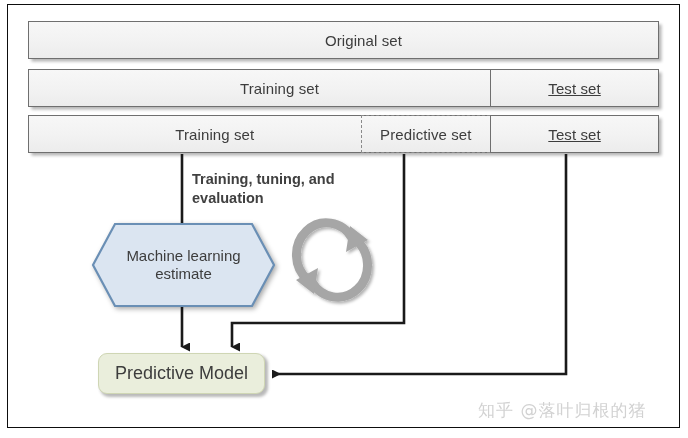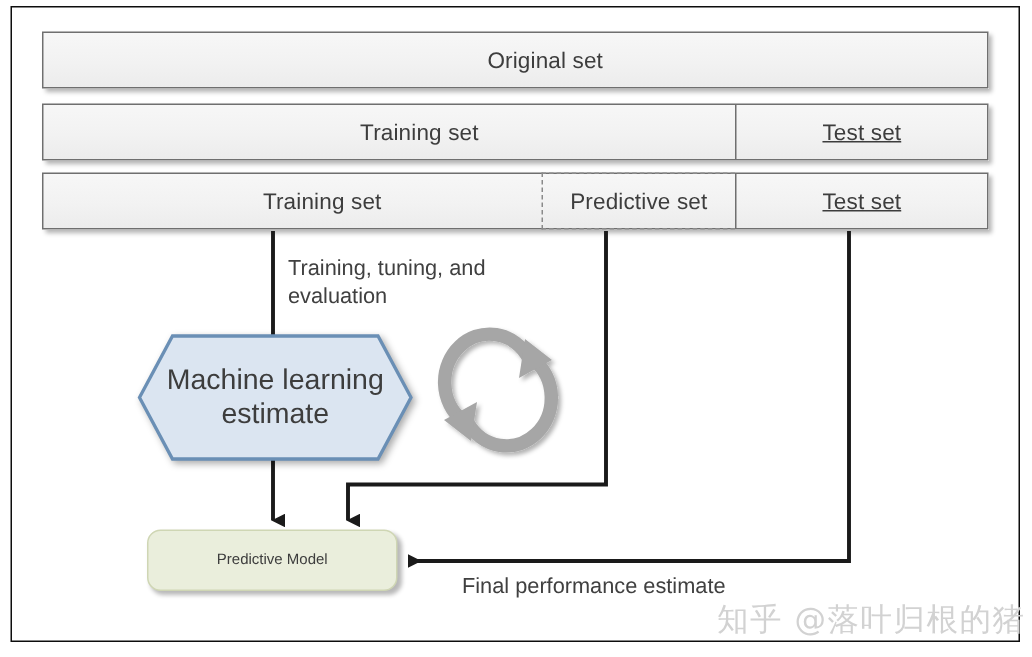--- a/index.html
+++ b/index.html
@@ -15,21 +15,21 @@
     position:absolute;left:7px;top:4px;width:673px;height:424px;
     border:1.6px solid #0d0d0d;box-sizing:border-box;background:transparent;
   }
 
   
   .bar{
     position:absolute;box-sizing:border-box;
     background:linear-gradient(to bottom,#f7f7f7 0%,#f2f2f2 55%,#ececec 100%);
     border:1.4px solid #6f6f6f;
     box-shadow:2.5px 2.5px 3px rgba(0,0,0,0.30);
-    display:flex;align-items:center;justify-content:flex-end;padding-left:40px;
+    display:flex;align-items:center;justify-content:flex-start;padding-left:40px;
   }
   .bar .seg{
     height:100%;display:flex;align-items:center;justify-content:center;
     font-size:15px;color:#3d3d3d;box-sizing:border-box;
     letter-spacing:.1px;
   }
   .seg.divL{border-left:1.4px solid #6f6f6f;text-decoration:underline;}
   .seg.dashed-box{
     border-top:1.5px dashed #8a8a8a;border-bottom:1.5px dashed #8a8a8a;
     border-left:1.5px dashed #8a8a8a;
@@ -42,49 +42,49 @@
 
   
   .hex-wrap{
     position:absolute;left:91px;top:222px;width:185px;height:86px;
     filter:drop-shadow(2.5px 2.5px 2.5px rgba(0,0,0,.33));
   }
   .hex-wrap svg{display:block;width:185px;height:86px;}
   .hex-label{
     position:absolute;left:0;top:0;width:185px;height:86px;
     display:flex;flex-direction:column;align-items:center;justify-content:center;
-    font-size:19px;color:#3d3d3d;line-height:1.22;text-align:center;
+    font-size:15px;color:#3d3d3d;line-height:1.22;text-align:center;
     pointer-events:none;
   }
 
   
   #predictive{
     position:absolute;left:98px;top:353px;width:167px;height:41px;
     background:#eaeedc;border:1.3px solid #cfd6b4;border-radius:9px;
     box-shadow:2.5px 2.5px 3px rgba(0,0,0,.28);
     display:flex;align-items:center;justify-content:center;
-    font-size:10px;color:#3d3d3d;box-sizing:border-box;
+    font-size:18px;color:#3d3d3d;box-sizing:border-box;
   }
 
   
-  .note{position:absolute;font-size:14.5px;color:#404040;line-height:1.28;white-space:pre-line;}
+  .note{position:absolute;font-size:14.5px;color:#404040;line-height:1.28;white-space:pre-line;font-weight:bold;}
   #note-train{left:192px;top:170px;width:175px;}
   #note-final{left:308px;top:382px;}
 
   
   #cycle{position:absolute;left:284px;top:212px;width:96px;height:96px;}
   #cycle svg{display:block;}
 
   
   #wires{position:absolute;left:0;top:0;width:688px;height:438px;pointer-events:none;}
 
   
   #watermark{
     position:absolute;left:478px;top:399px;
-    font-size:21px;color:#d2d2d2;letter-spacing:1px;
+    font-size:17px;color:#d2d2d2;letter-spacing:1px;
     font-family:"DejaVu Sans",sans-serif;white-space:nowrap;
   }
 </style>
 </head>
 <body>
 
 <div id="canvas">
 
   <div class="frame"></div>
 
@@ -145,17 +145,16 @@
       <path d="M30,82 L12,68 L34,56 Z" fill="#a6a6a6"></path>
     </svg>
   </div>
 
   <div id="predictive">
     <span>Predictive Model</span>
   </div>
 
   <div class="note" id="note-train">Training, tuning, and
 evaluation</div>
-  <div class="note" id="note-final">Final performance estimate</div>
 
   <div id="watermark">知乎 @落叶归根的猪</div>
 
 </div>
 
 </body></html>

